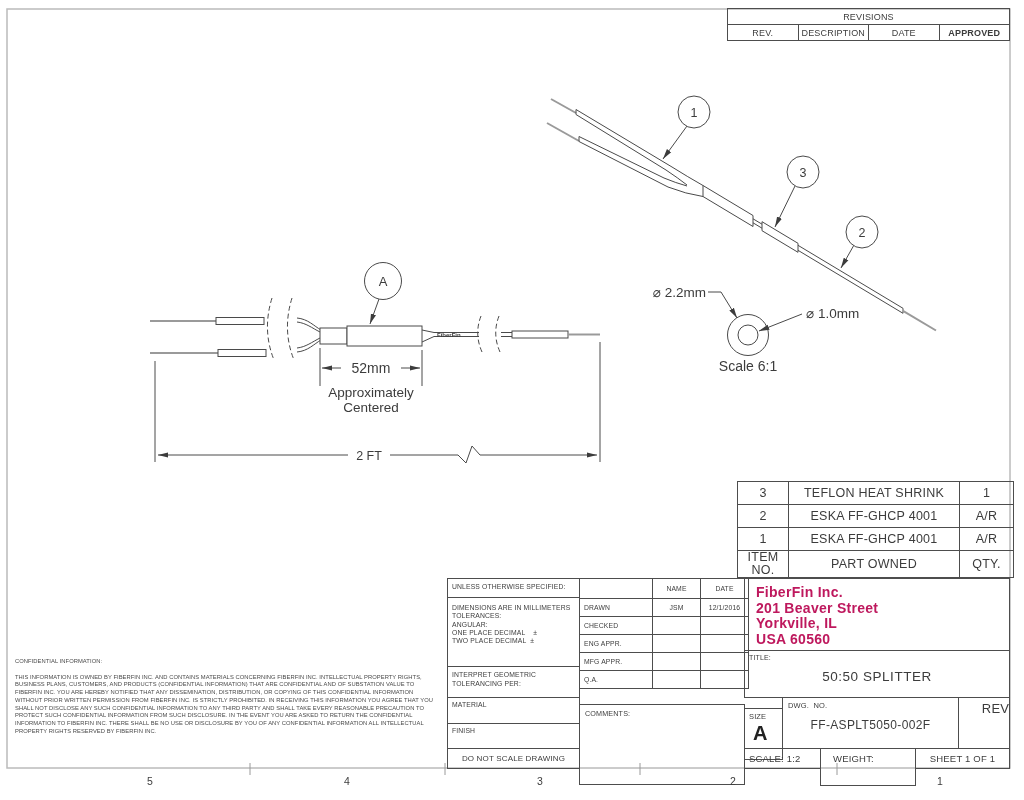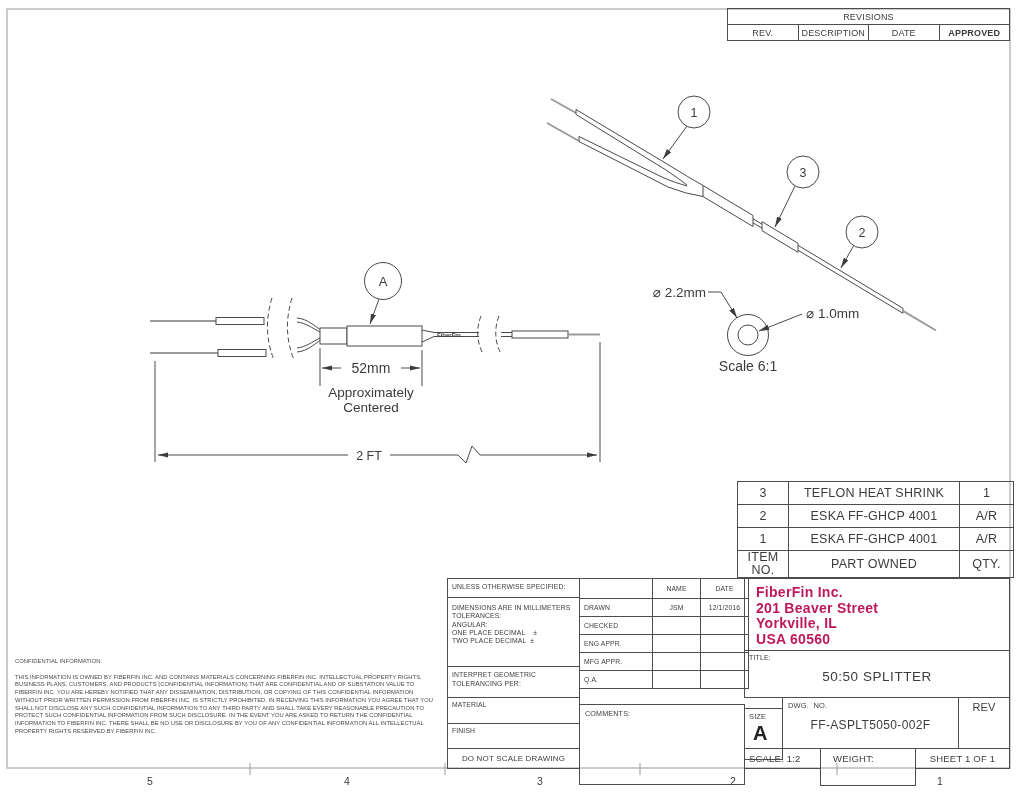--- a/index.html
+++ b/index.html
@@ -268,21 +268,21 @@
   </div>
   <div class="tb-box" style="left:744px;top:708px;width:39px;height:52px;">
     <div style="padding:3px 0 0 4px;font-size:7.5px;">SIZE</div>
     <div style="padding:1px 0 0 8px;font-size:20px;font-weight:bold;color:#222;">A</div>
   </div>
   <div class="tb-box" style="left:782px;top:697px;width:177px;height:52px;">
     <div class="pre" style="padding:3px 0 0 5px;font-size:7.5px;">DWG.  NO.</div>
     <div style="text-align:center;font-size:12px;margin-top:8px;letter-spacing:.03em;">FF-ASPLT5050-002F</div>
   </div>
   <div class="tb-box" style="left:958px;top:697px;width:52px;height:52px;">
-    <div style="padding:3px 0 0 0;font-size:11px;text-align:center;">REV</div>
+    <div style="padding:3px 0 0 0;font-size:13px;text-align:right;">REV</div>
   </div>
   <div class="tb-box" style="left:744px;top:748px;width:77px;height:21px;font-size:9.5px;line-height:19px;padding-left:4px;">SCALE: 1:2</div>
   <div class="tb-box" style="left:820px;top:748px;width:96px;height:38px;font-size:9.5px;line-height:19px;padding-left:12px;">WEIGHT:</div>
   <div class="tb-box" style="left:915px;top:748px;width:95px;height:21px;font-size:9.5px;line-height:19px;text-align:center;">SHEET 1 OF 1</div>
 
   <div class="conf" style="left:15px;top:658px;width:422px;">
     <div class="hd">CONFIDENTIAL INFORMATION:</div>
     <div>THIS INFORMATION IS OWNED BY FIBERFIN INC. AND CONTAINS MATERIALS CONCERNING FIBERFIN INC. INTELLECTUAL PROPERTY RIGHTS, BUSINESS PLANS, CUSTOMERS, AND PRODUCTS (CONFIDENTIAL INFORMATION) THAT ARE CONFIDENTIAL AND OF SUBSTATION VALUE TO FIBERFIN INC. YOU ARE HEREBY NOTIFIED THAT ANY DISSEMINATION, DISTRIBUTION, OR COPYING OF THIS CONFIDENTIAL INFORMATION WITHOUT PRIOR WRITTEN PERMISSION FROM FIBERFIN INC. IS STRICTLY PROHIBITED. IN RECEIVING THIS INFORMATION YOU AGREE THAT YOU SHALL NOT DISCLOSE ANY SUCH CONFIDENTIAL INFORMATION TO ANY THIRD PARTY AND SHALL TAKE EVERY REASONABLE PRECAUTION TO PROTECT SUCH CONFIDENTIAL INFORMATION FROM SUCH DISCLOSURE. IN THE EVENT YOU ARE ASKED TO RETURN THE CONFIDENTIAL INFORMATION TO FIBERFIN INC. THERE SHALL BE NO USE OR DISCLOSURE BY YOU OF ANY CONFIDENTIAL INFORMATION ALL INTELLECTUAL PROPERTY RIGHTS RESERVED BY FIBERFIN INC.</div>
   </div>
 

